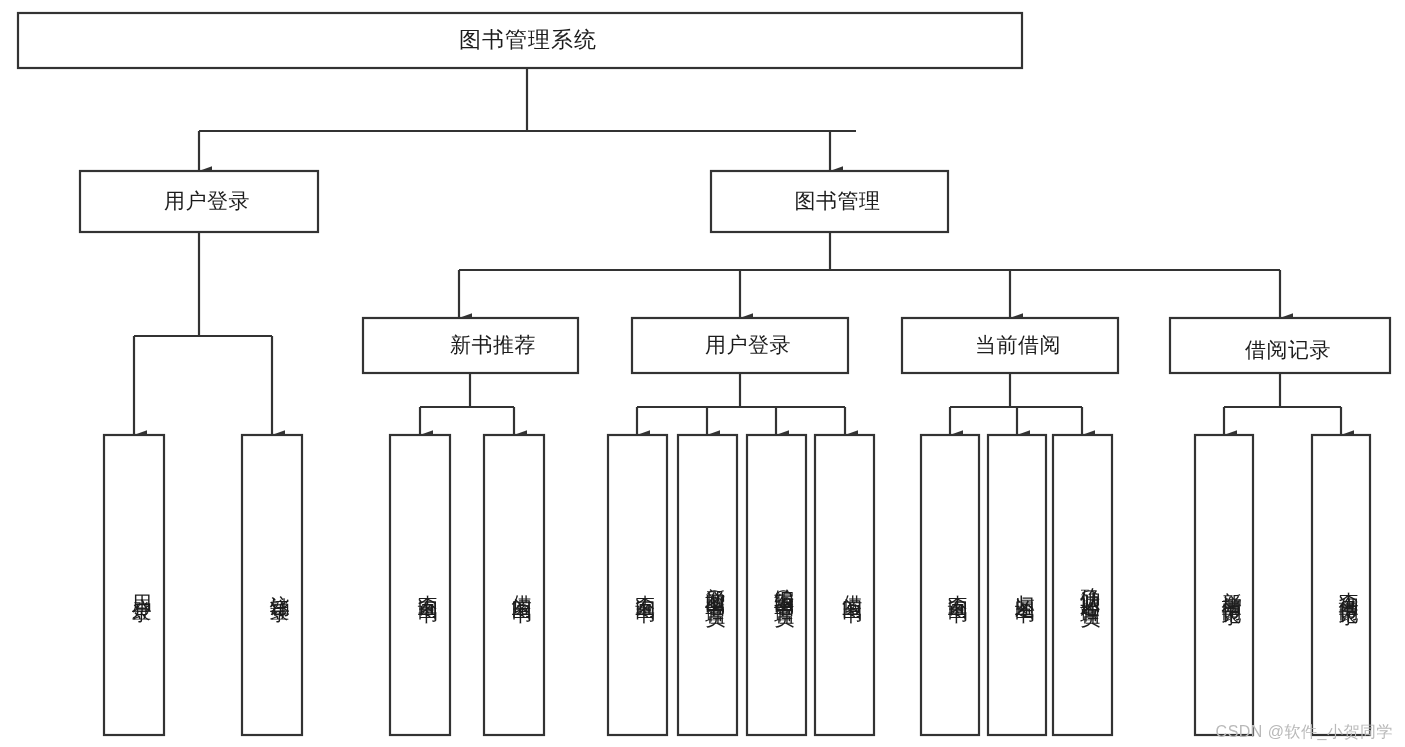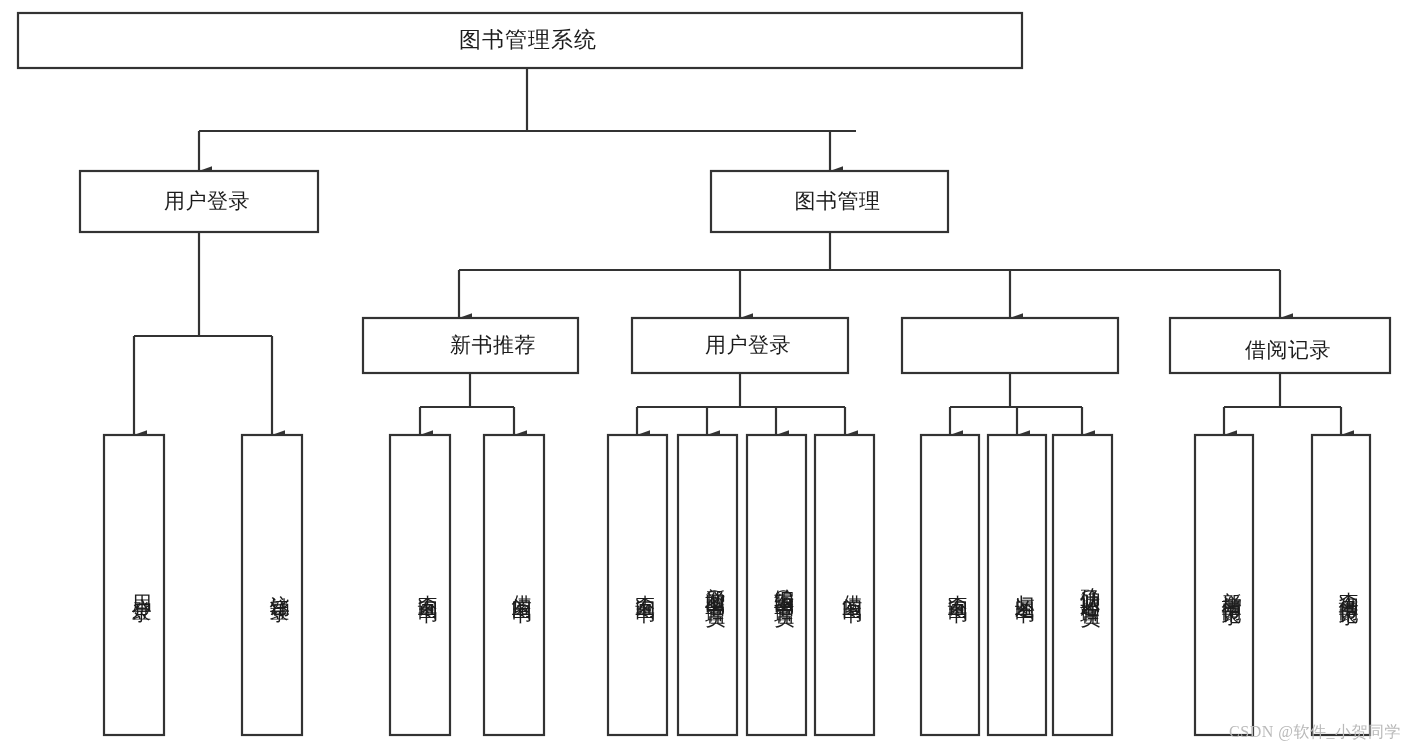--- a/index.html
+++ b/index.html
@@ -63,27 +63,27 @@
     letter-spacing: 3px;
     align-items: center;
     justify-content: center;
   }
   .label-root {
     font-size: 22px;
     letter-spacing: 1px;
   }
   #watermark {
     position: absolute;
-    right: 4px;
+    right: 12px;
     bottom: 4px;
     font-size: 16px;
     color: #b9b9b9;
     letter-spacing: 0.5px;
     user-select: none;
-    font-family: Liberation Serif, serif;
+    font-family: Liberation Sans, sans-serif;
   }
 </style>
 </head>
 <body>
 
 <div id="diagram-root">
 
   <svg id="flow-svg" viewBox="0 0 1405 747">
     <defs>
       <marker id="arrow" viewBox="0 0 12 14" refX="6" refY="13.2" markerWidth="12" markerHeight="14" orient="auto" markerUnits="userSpaceOnUse">
@@ -170,20 +170,21 @@
     <rect class="node-box" x="1312" y="435" width="58" height="300"></rect>
   </svg>
 
   <div class="node-label label-root" style="left:18px; top:13px; width:1004px; height:55px;">图书管理系统</div>
 
   <div class="node-label label-h" style="left:80px; top:171px; width:238px; height:61px;">用户登录</div>
   <div class="node-label label-h" style="left:711px; top:171px; width:237px; height:61px;text-align:right;">图书管理</div>
 
   <div class="node-label label-h" style="left:363px; top:318px; width:244px; height:55px;">新书推荐</div>
   <div class="node-label label-h" style="left:632px; top:318px; width:216px; height:55px;">用户登录</div>
+  <div class="node-label label-h" style="left:902px; top:318px; width:216px; height:55px;">当前借阅</div>
   <div class="node-label label-h" style="left:1170px; top:318px; width:220px; height:66px;">借阅记录</div>
 
   <div class="node-label label-v" style="left:104px; top:435px; width:60px; height:300px;">用户登录</div>
   <div class="node-label label-v" style="left:242px; top:435px; width:60px; height:300px;">注销登录</div>
   <div class="node-label label-v" style="left:390px; top:435px; width:60px; height:300px;">查询图书</div>
   <div class="node-label label-v" style="left:484px; top:435px; width:60px; height:300px;">借阅图书</div>
   <div class="node-label label-v" style="left:608px; top:435px; width:59px; height:300px;">查询图书</div>
   <div class="node-label label-v" style="left:678px; top:435px; width:59px; height:300px;">新增图书（管理员）</div>
   <div class="node-label label-v" style="left:747px; top:435px; width:59px; height:300px;">编辑图书（管理员）</div>
   <div class="node-label label-v" style="left:815px; top:435px; width:59px; height:300px;">借阅图书</div>

